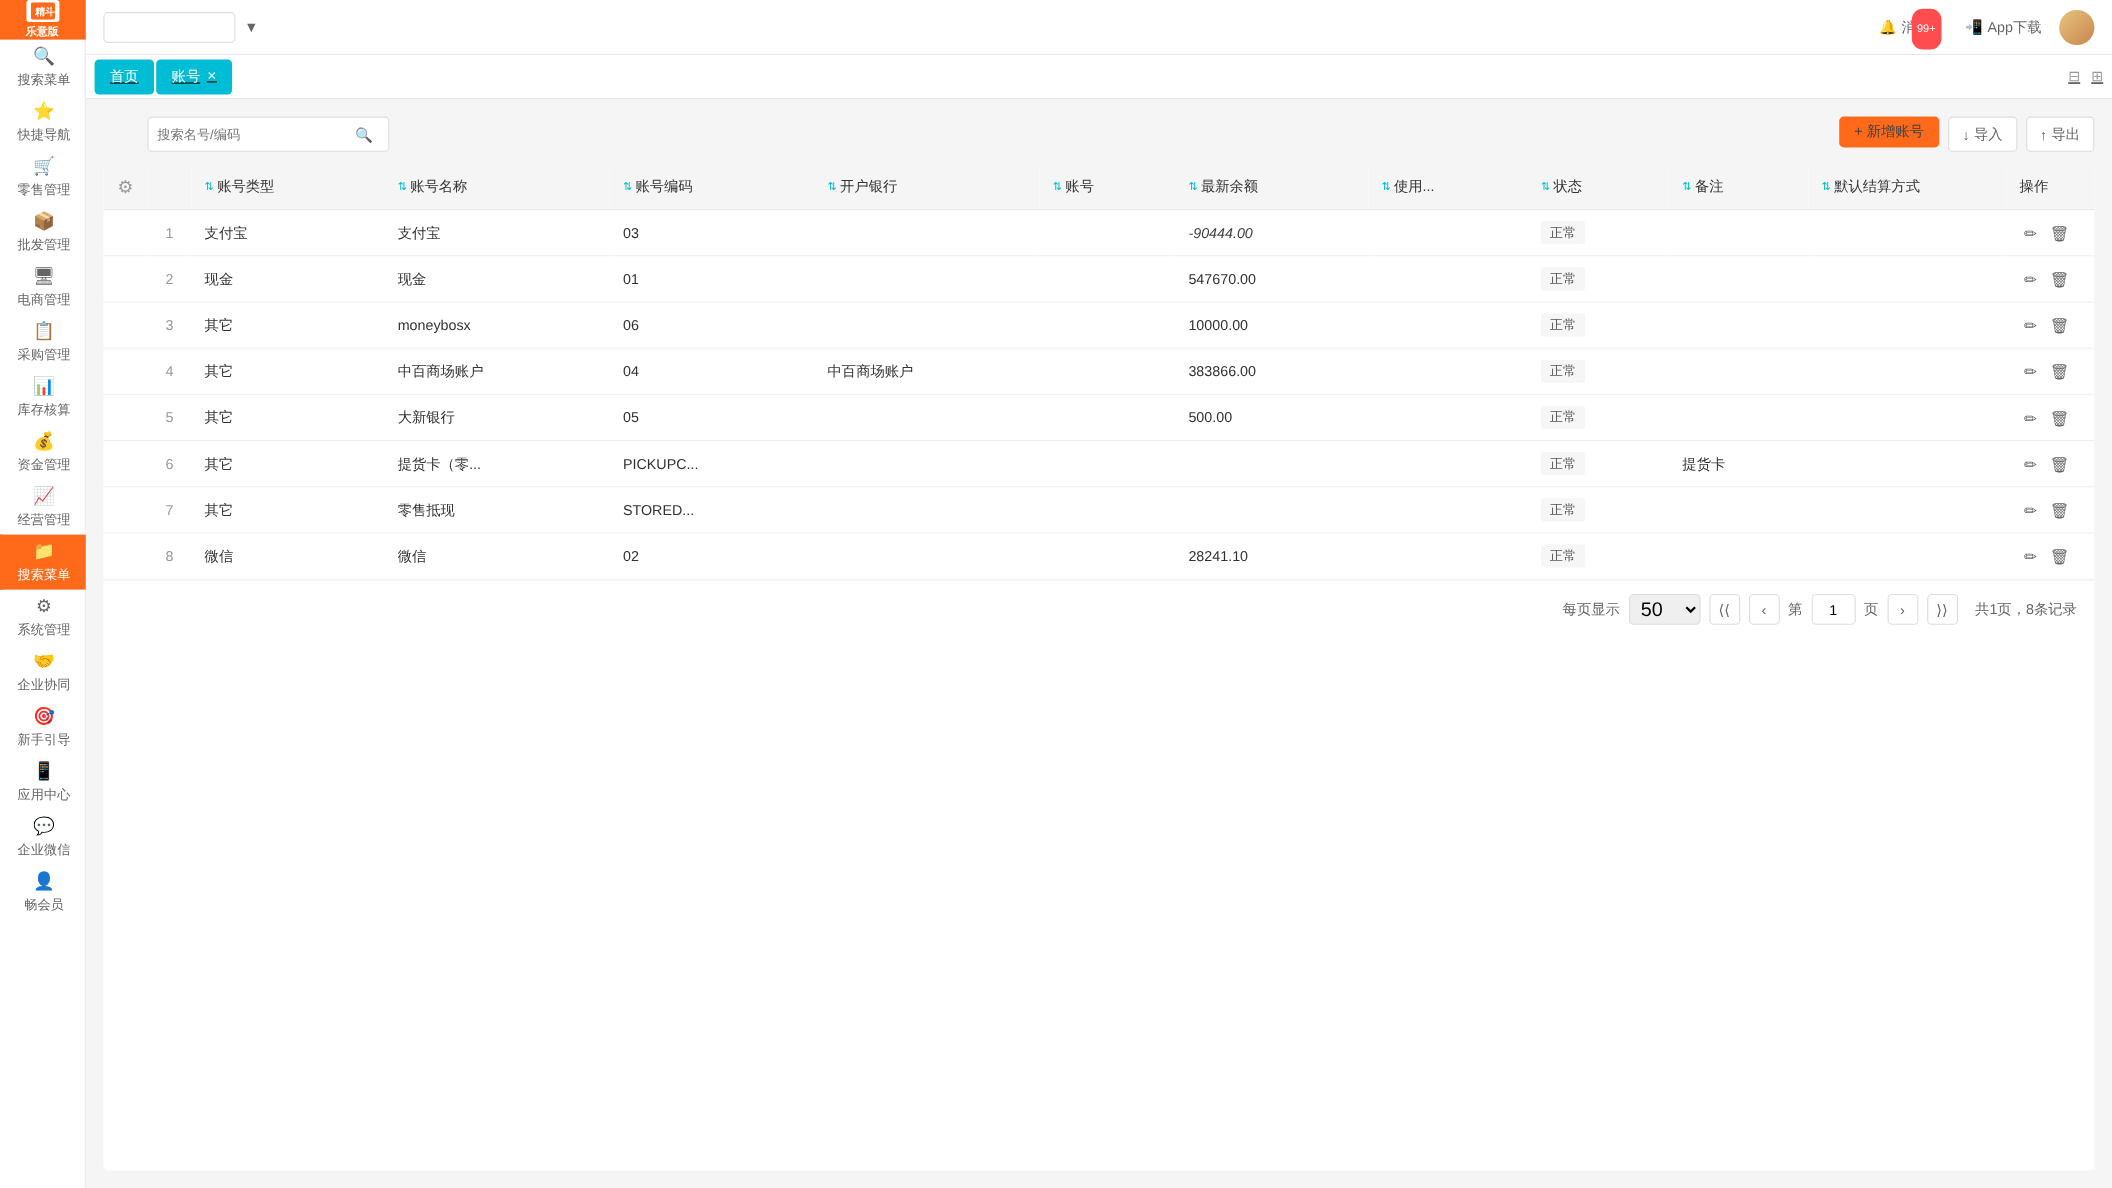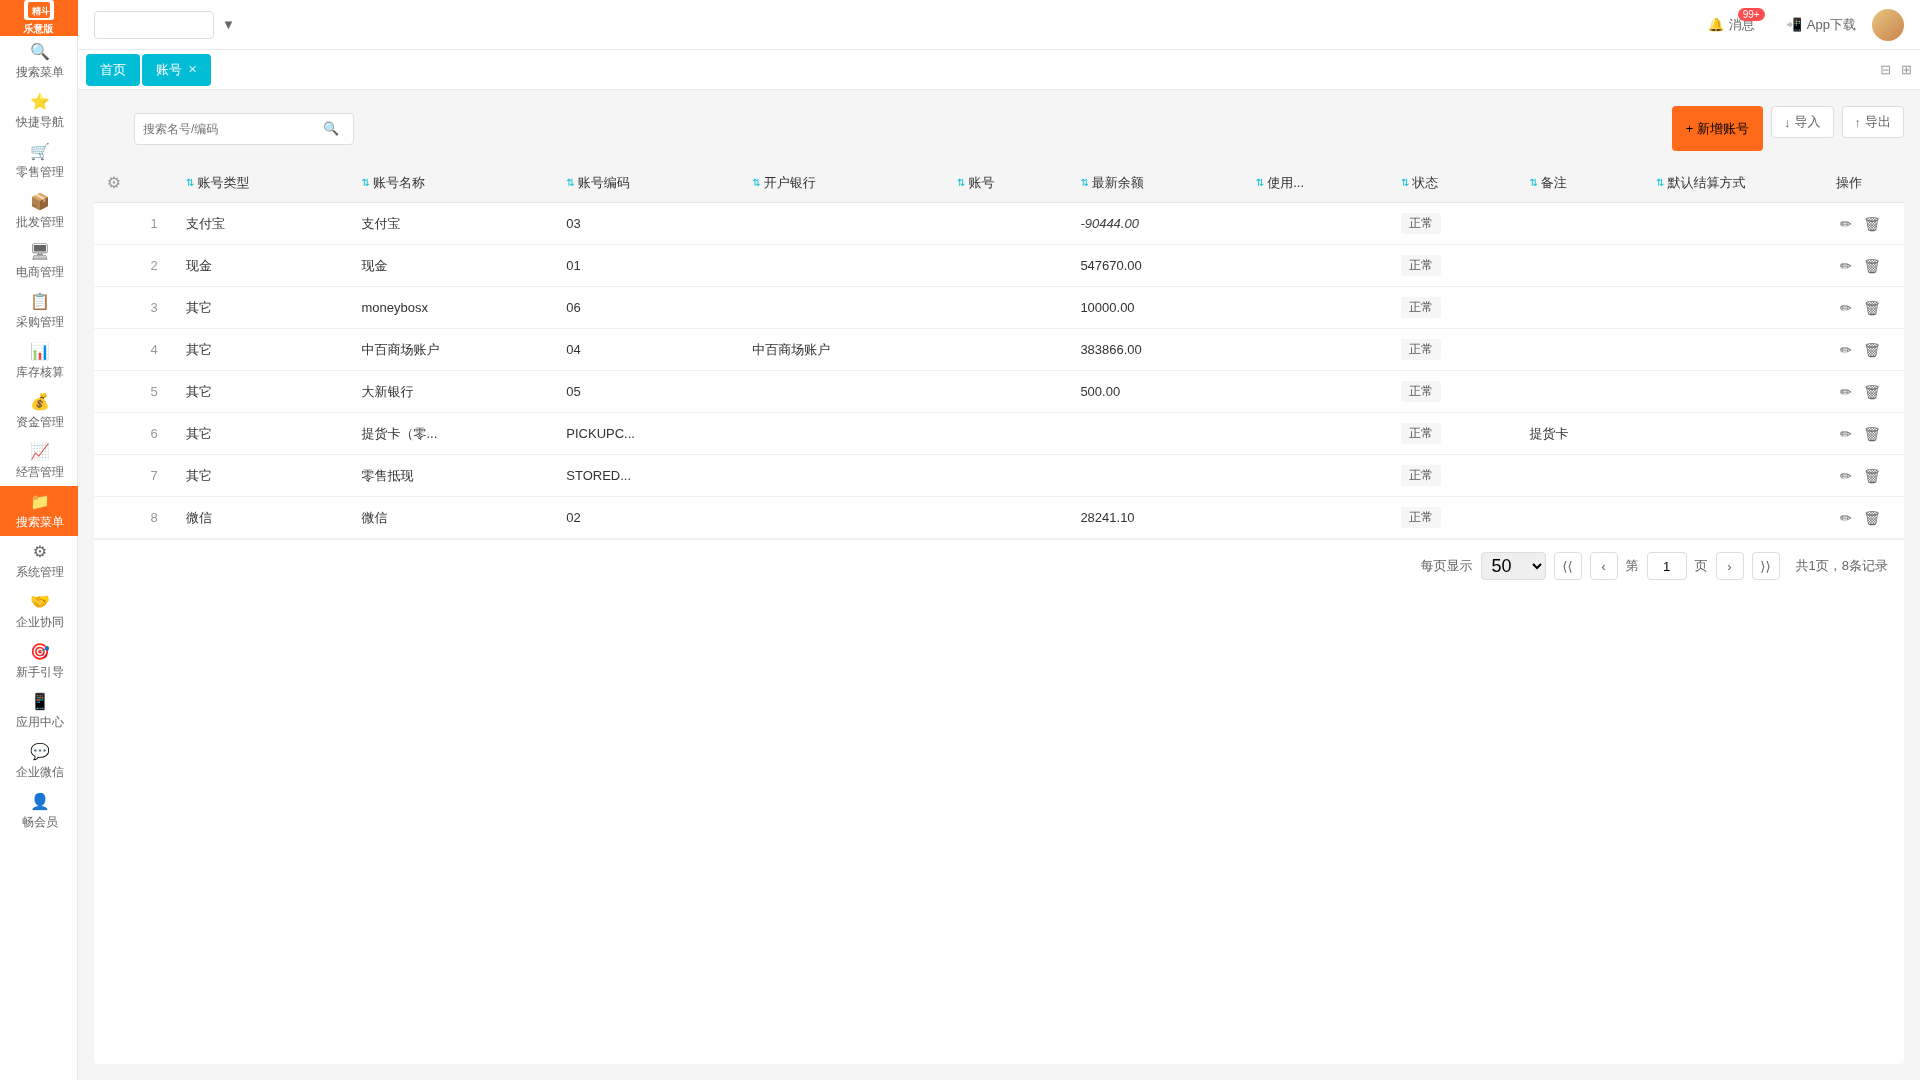--- a/index.html
+++ b/index.html
@@ -106,21 +106,21 @@
       color: #666;
       font-size: 13px;
       cursor: pointer;
       position: relative;
     }
     .badge {
       background: #ff4d4f;
       color: white;
       border-radius: 10px;
       font-size: 10px;
-      padding: 1px 5px;
+      padding: 13px 5px;
       position: absolute;
       top: -8px;
       right: -10px;
       min-width: 18px;
       text-align: center;
     }
     .topbar-app {
       display: flex;
       align-items: center;
       gap: 4px;
@@ -138,20 +138,21 @@
 
     
     .tabbar {
       height: 40px;
       background: #fff;
       display: flex;
       align-items: center;
       padding: 0 8px;
       border-bottom: 1px solid #e8e8e8;
       gap: 2px;
+      text-decoration: underline;
     }
     .tab {
       height: 32px;
       padding: 0 14px;
       display: flex;
       align-items: center;
       gap: 6px;
       cursor: pointer;
       border-radius: 4px;
       font-size: 13px;
@@ -205,25 +206,25 @@
       font-size: 12px;
       color: #999;
       width: 180px;
     }
     .toolbar-right {
       display: flex;
       gap: 8px;
     }
     .btn-primary {
       background: #ff6a1a;
-      color: #000000;
+      color: #404040;
       border: none;
       border-radius: 4px;
       padding: 0 14px;
-      height: 45px;
+      height: 28px;
       cursor: pointer;
       font-size: 13px;
       display: flex;
       align-items: center;
       gap: 4px;
     }
     .btn-secondary {
       background: white;
       color: #666;
       border: 1px solid #ddd;

